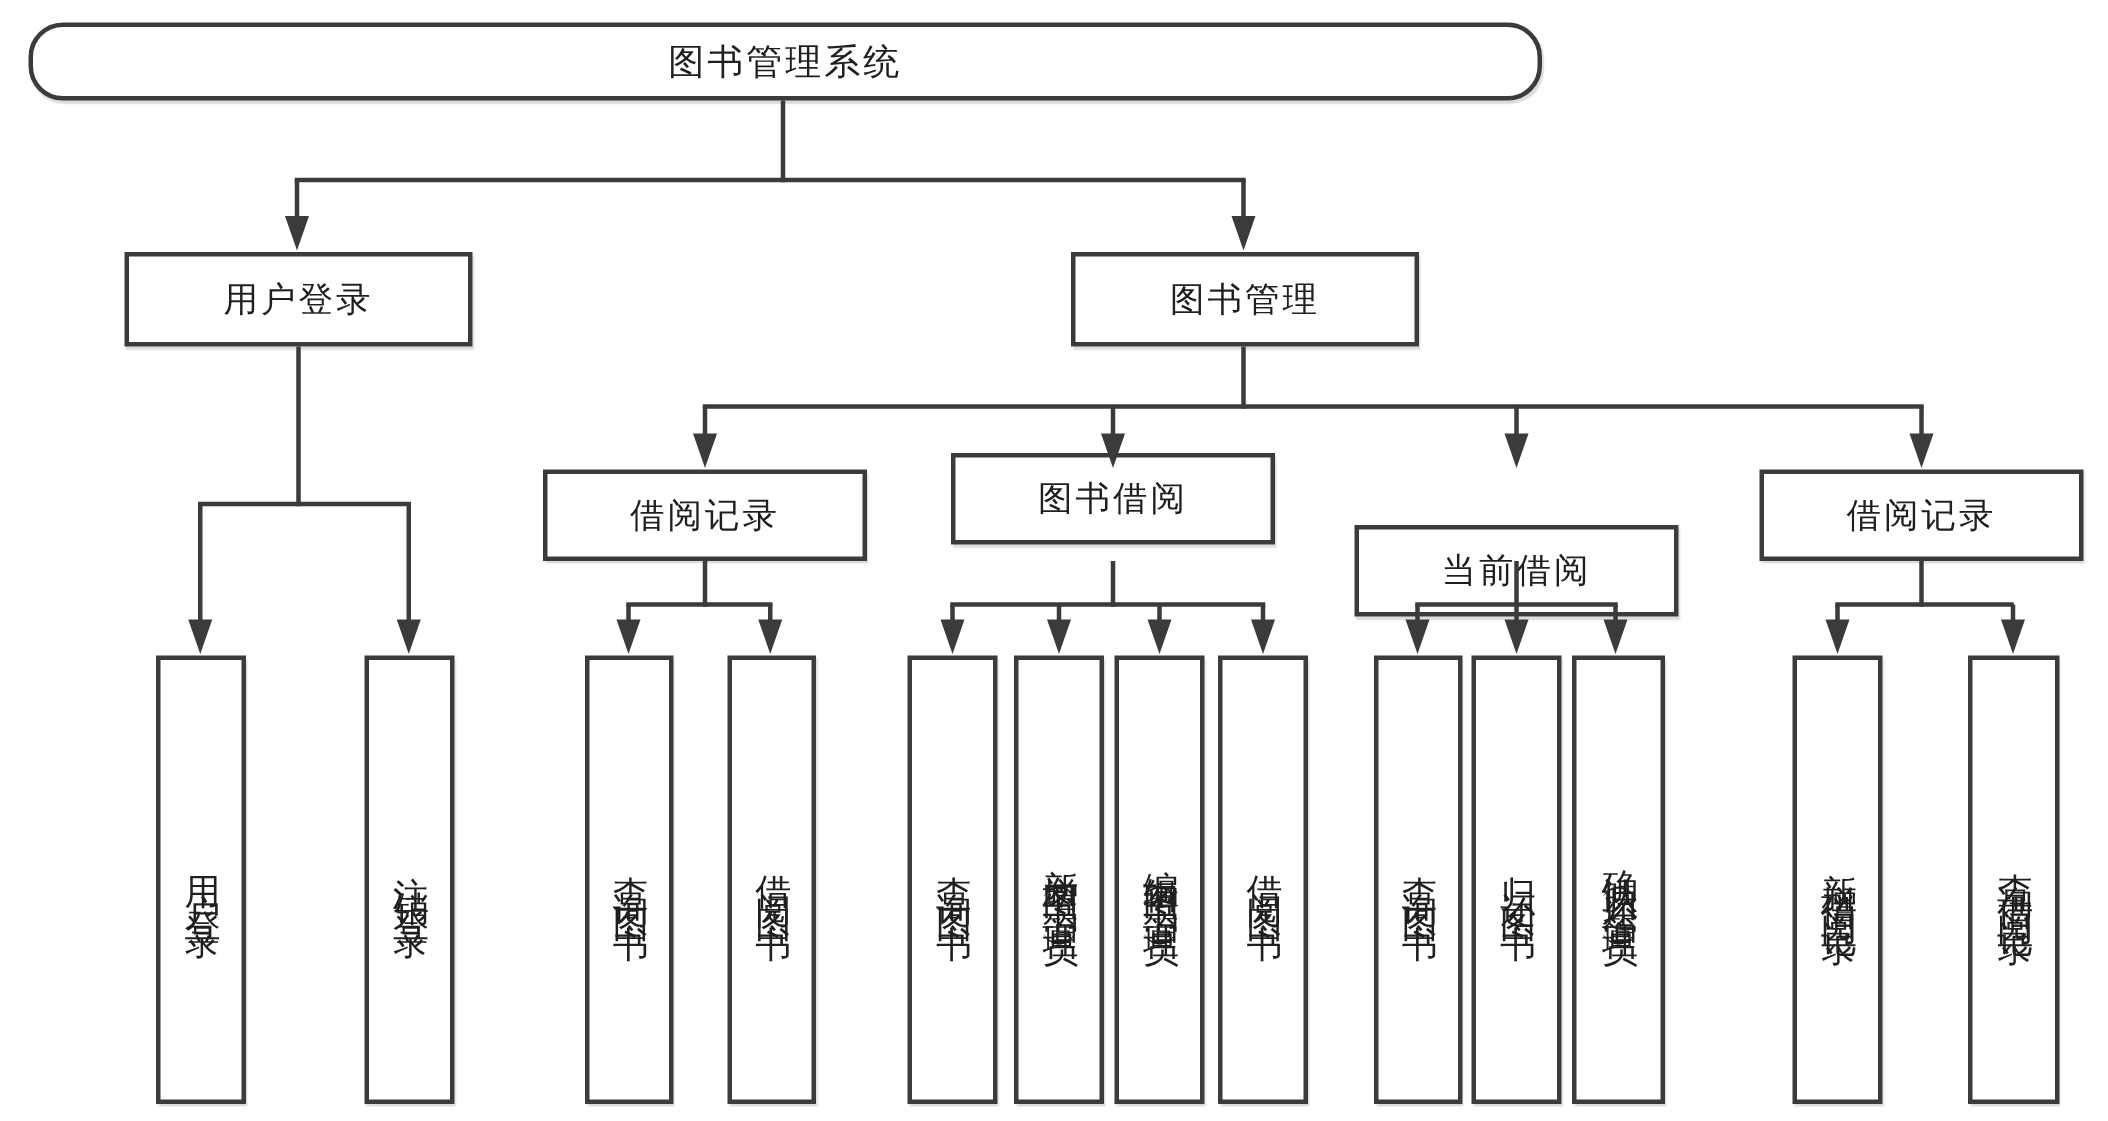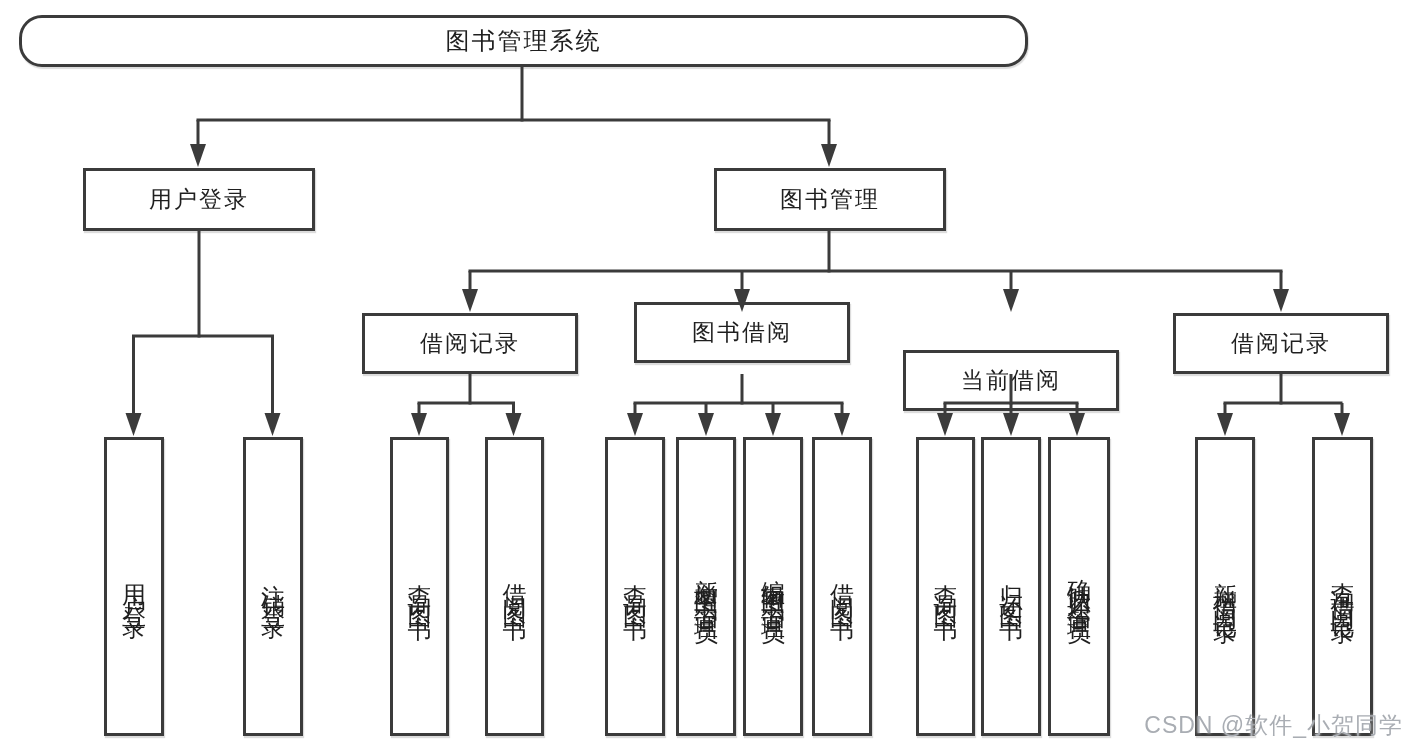--- a/index.html
+++ b/index.html
@@ -159,14 +159,13 @@
     <span class="vtext sp6">确认归还（管理员）</span>
   </div>
 
   <div class="node" style="left:1195px;top:437px;width:60px;height:299px;">
     <span class="vtext sp8">新增借阅记录</span>
   </div>
   <div class="node" style="left:1312px;top:437px;width:61px;height:299px;">
     <span class="vtext sp8">查询借阅记录</span>
   </div>
 
-  <div class="watermark">CSDN @软件_小贺同学</div>
 </div>
 
 </body></html>

